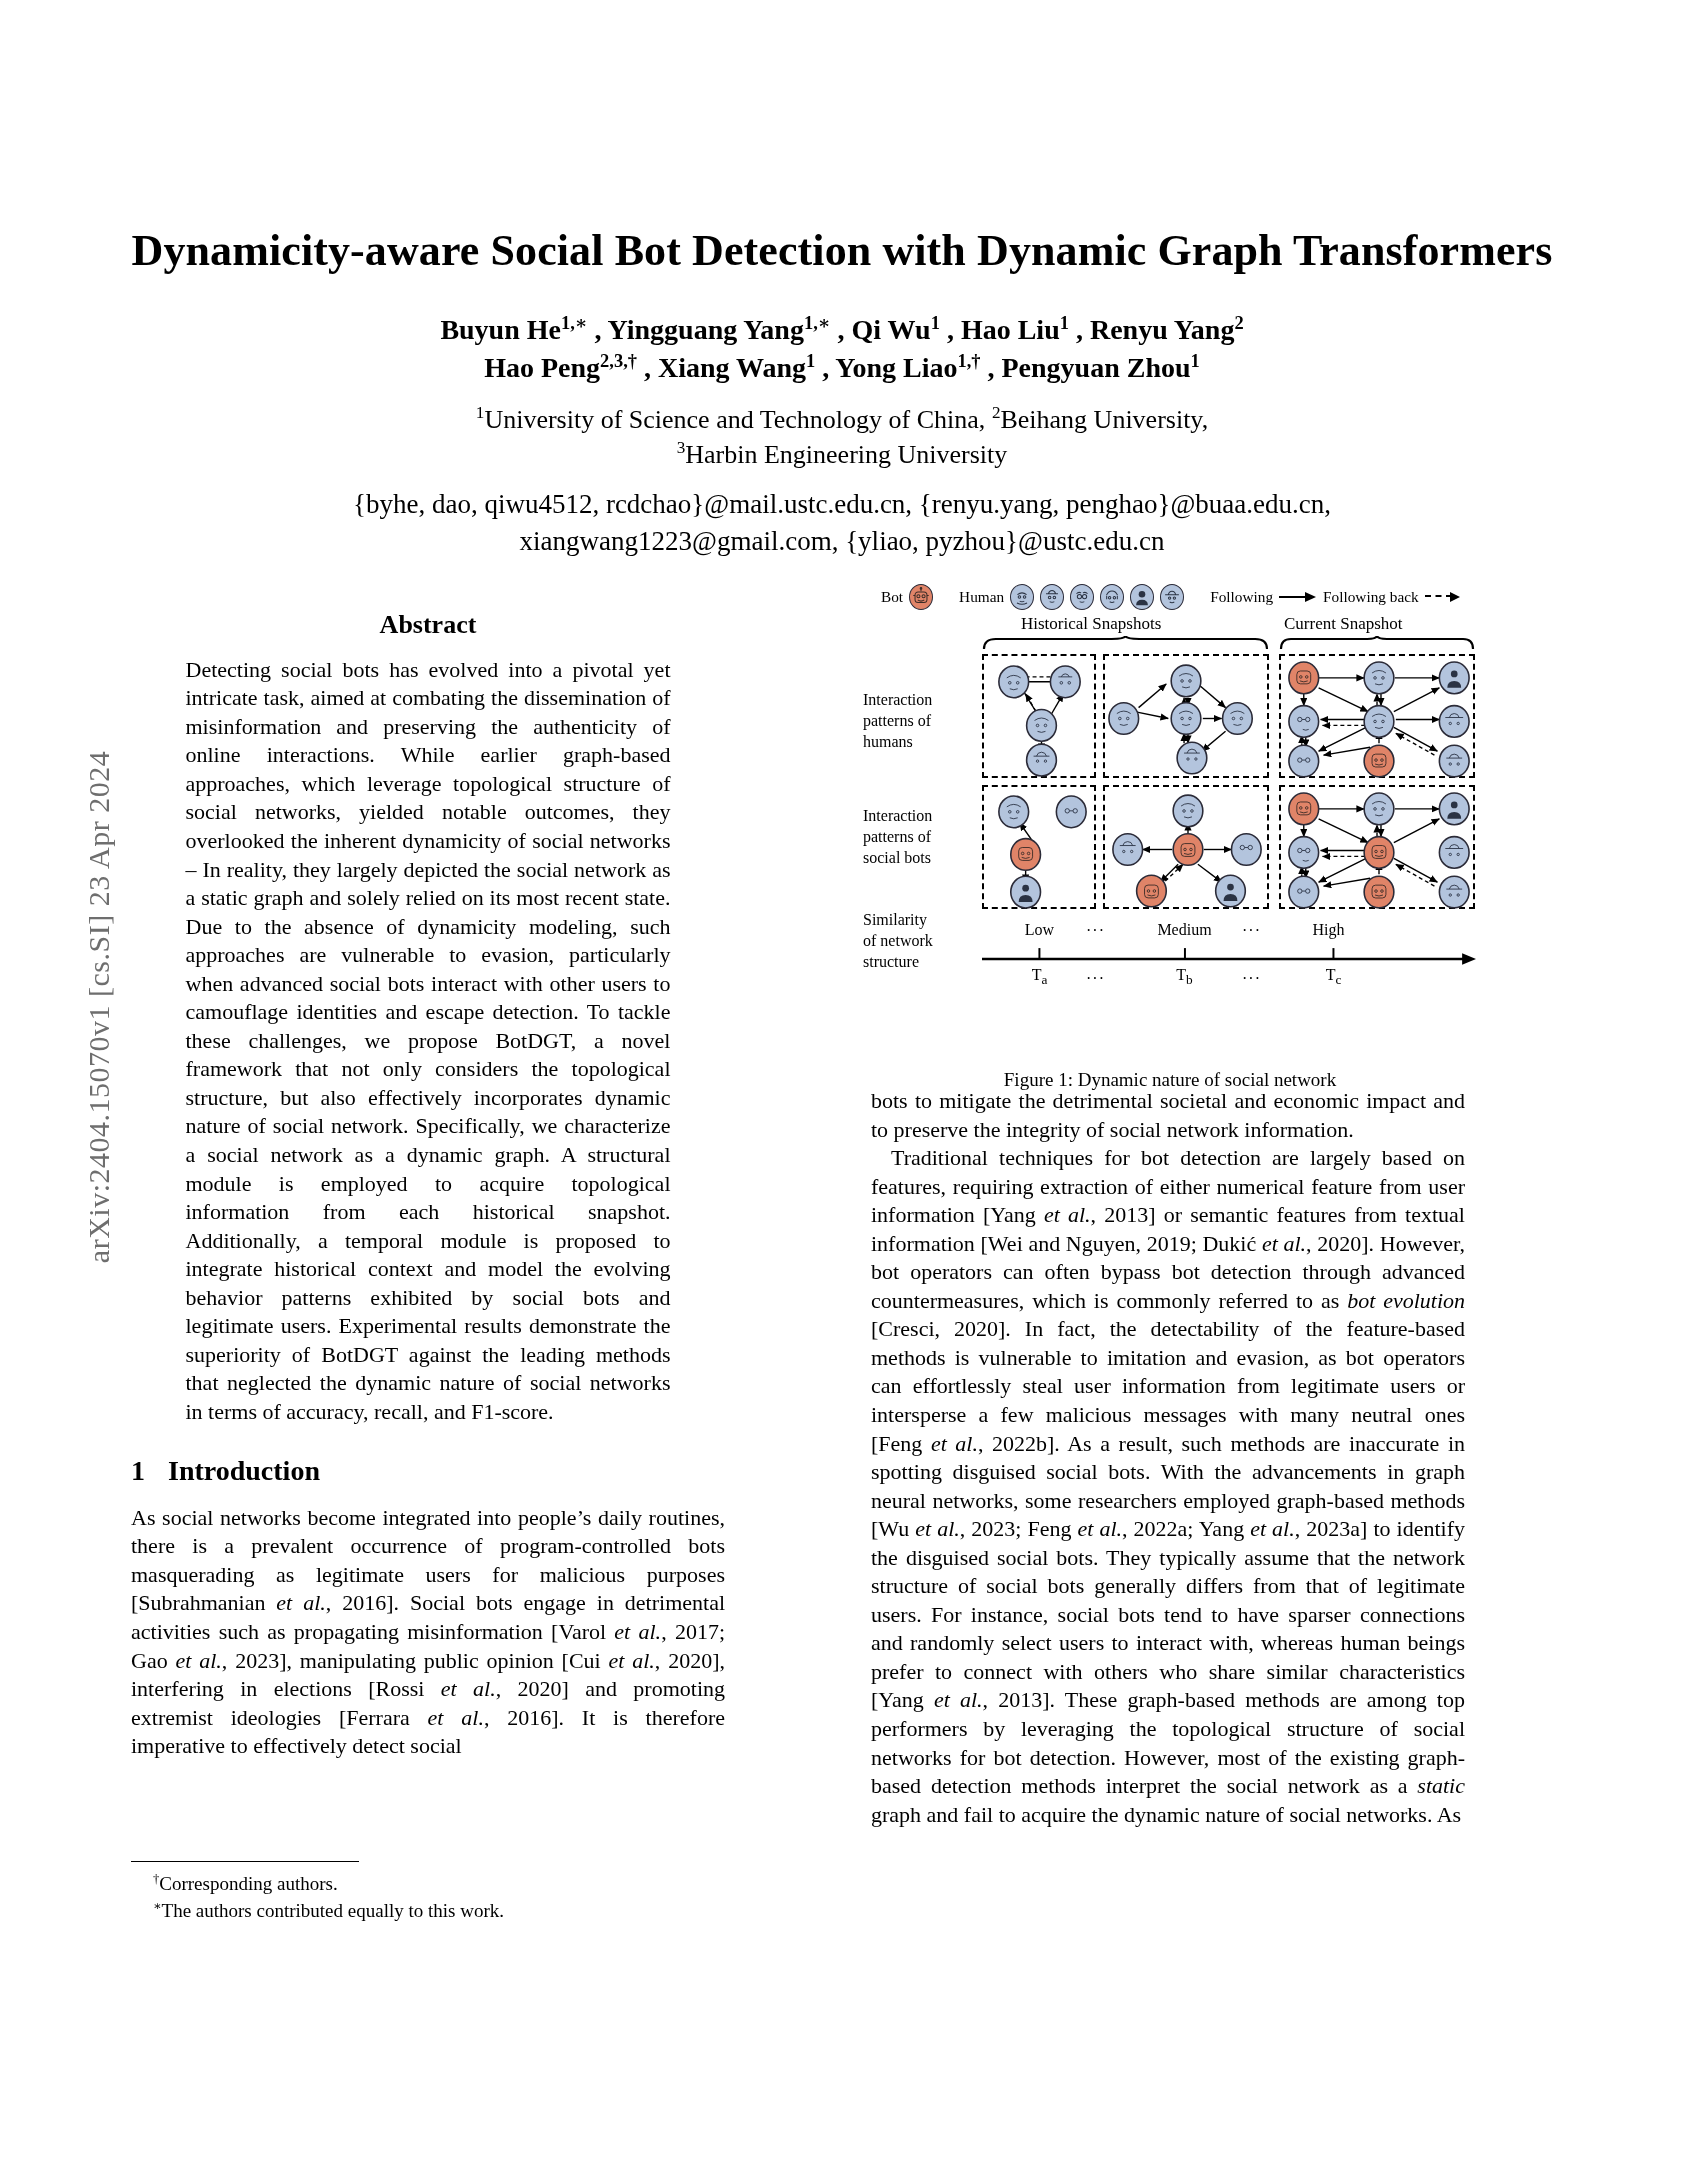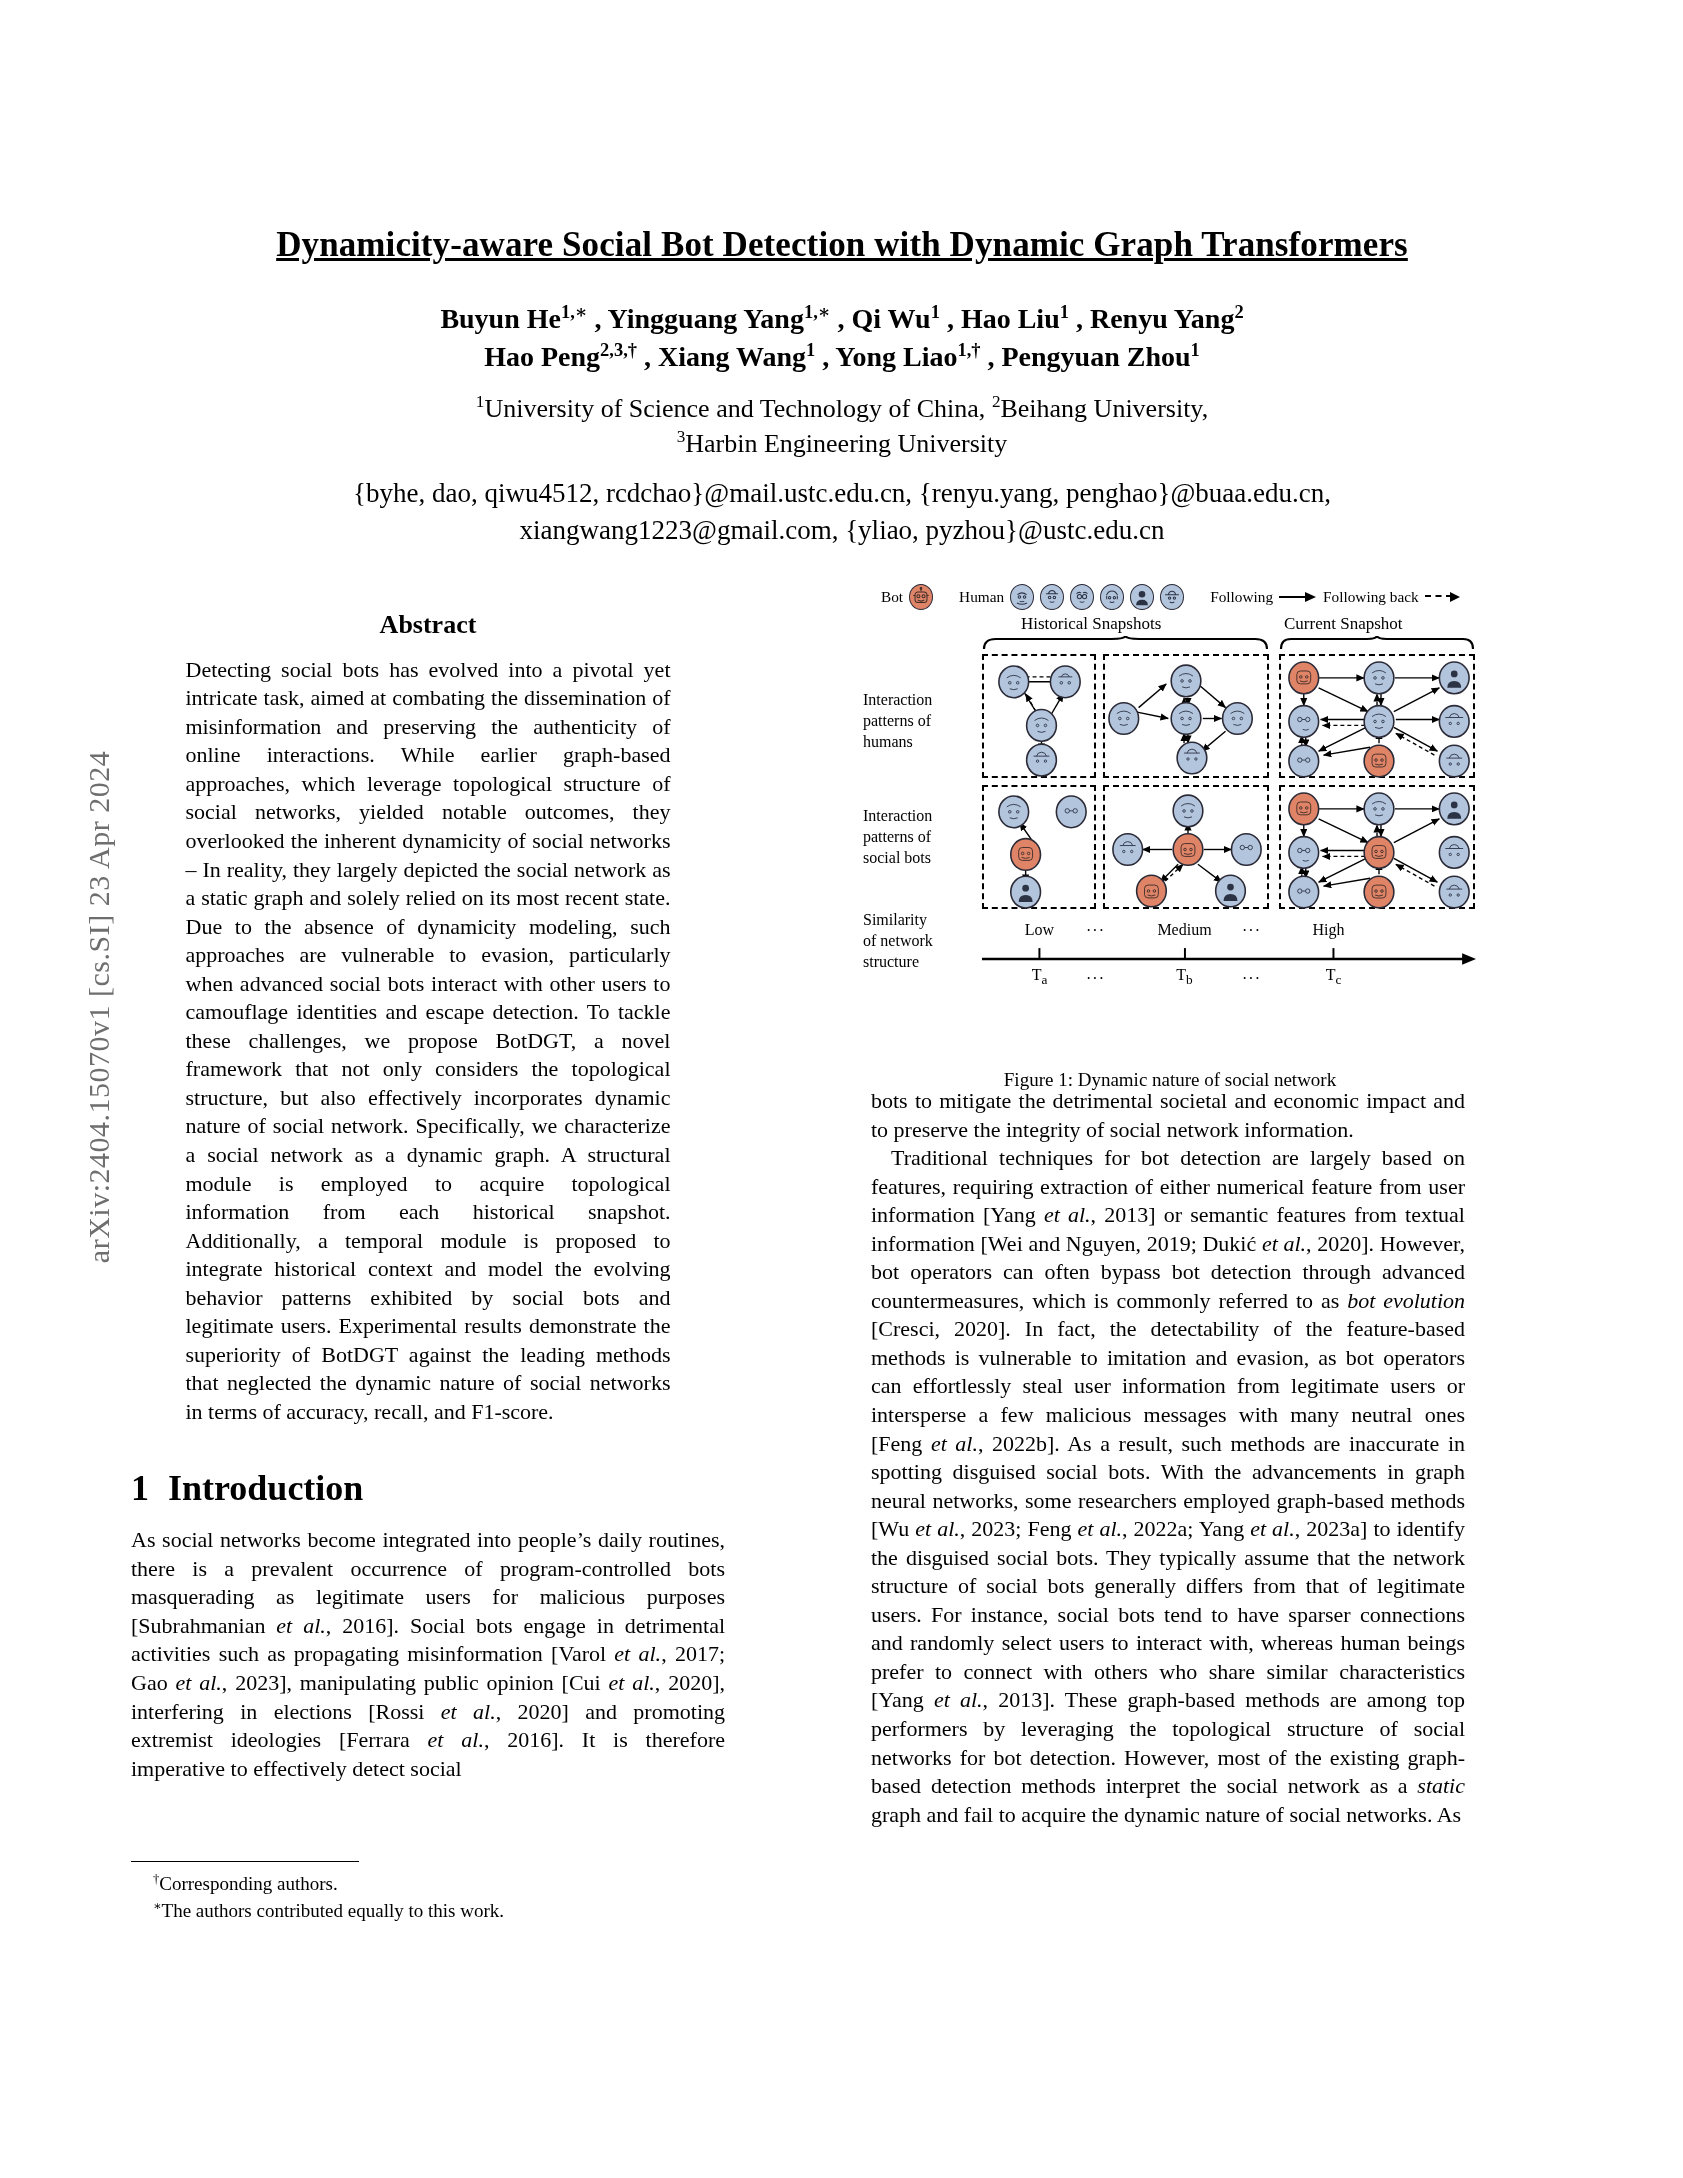--- a/index.html
+++ b/index.html
@@ -41,25 +41,24 @@
   }
 
   #title-block {
     position: absolute;
     left: 129px;
     top: 223px;
     width: 1426px;
     text-align: center;
   }
   #paper-title {
-    font-size: 35px;
+    font-size: 44px;
     font-weight: bold;
     letter-spacing: 0.1px;
     line-height: 1.25;
-    text-decoration: underline;
   }
   .authors-line {
     font-size: 28px;
     font-weight: bold;
     margin-top: 0;
     line-height: 1.36;
   }
   #authors {
     margin-top: 33px;
   }
@@ -93,23 +92,23 @@
     font-size: 26px;
     font-weight: bold;
     margin: 0 0 14px 0;
   }
   #abstract-body {
     width: 485px;
     margin: 0 auto;
     text-align: justify;
   }
   .section-head {
-    font-size: 36px;
+    font-size: 28px;
     font-weight: bold;
-    margin: 38px 0 15px 0;
+    margin: 26px 0 15px 0;
     text-align: left;
   }
   .section-head .num { display: inline-block; min-width: 37px; }
   p.body { margin: 0; text-indent: 0; }
   p.body + p.body { text-indent: 20px; }
 
   
   #footnotes {
     position: absolute;
     left: 131px;

